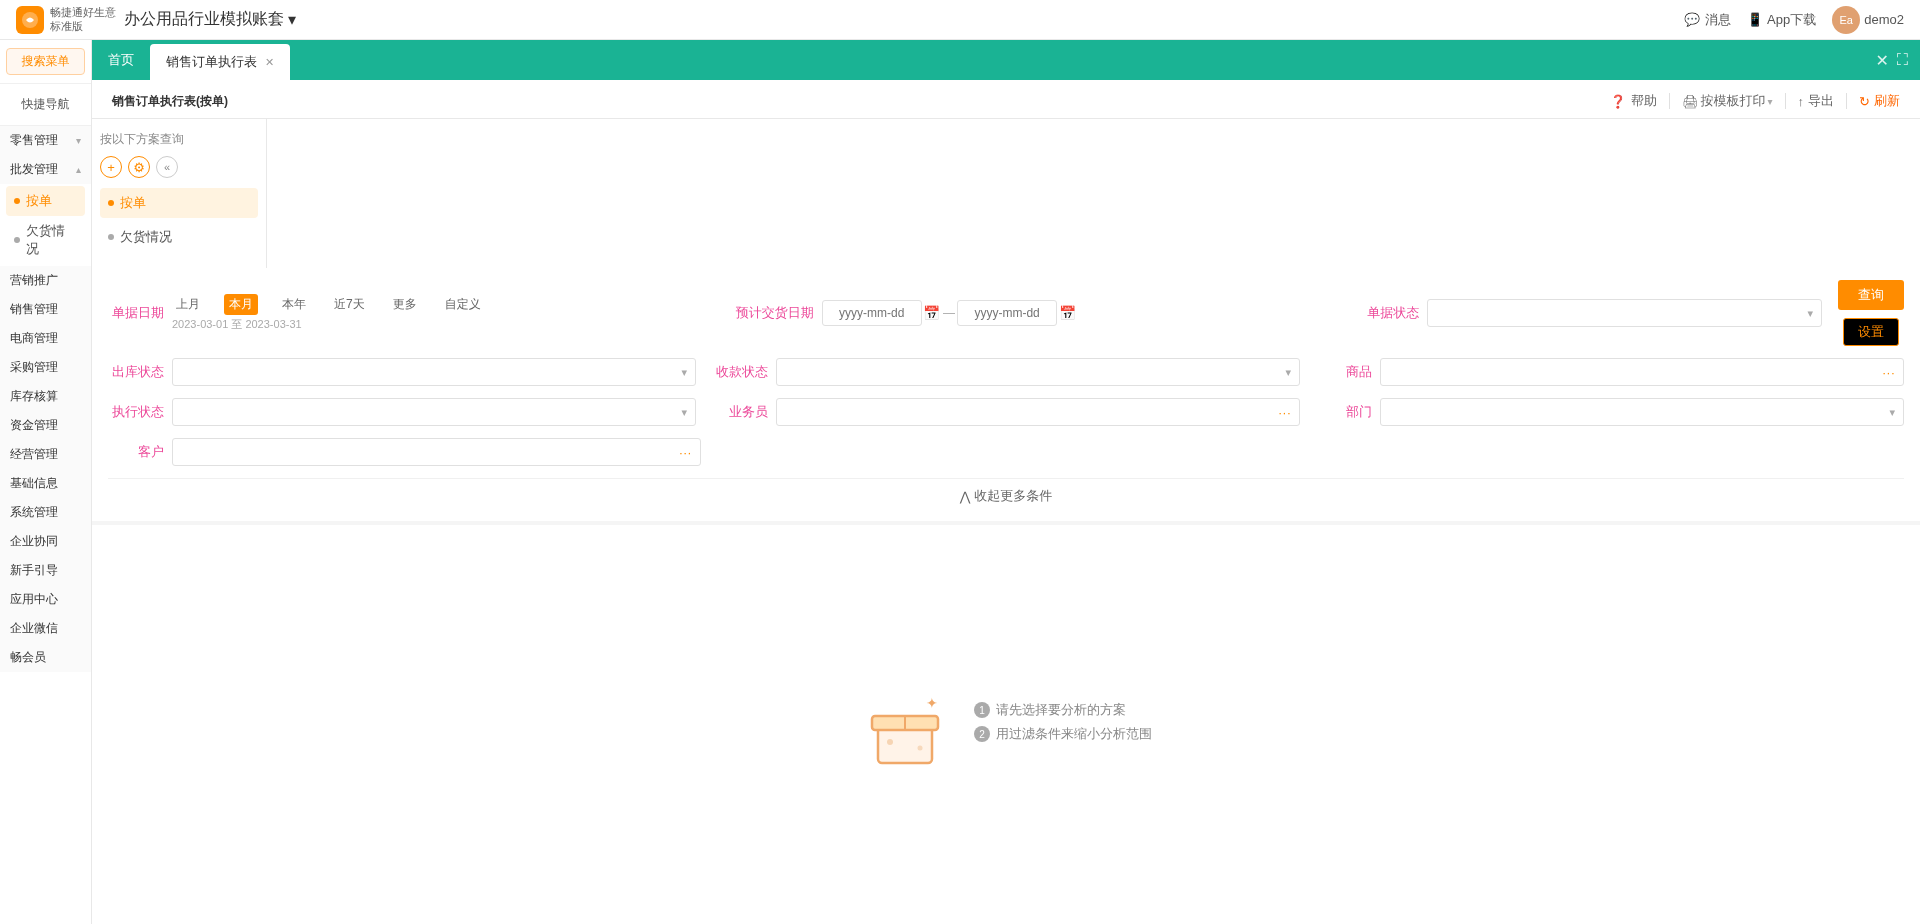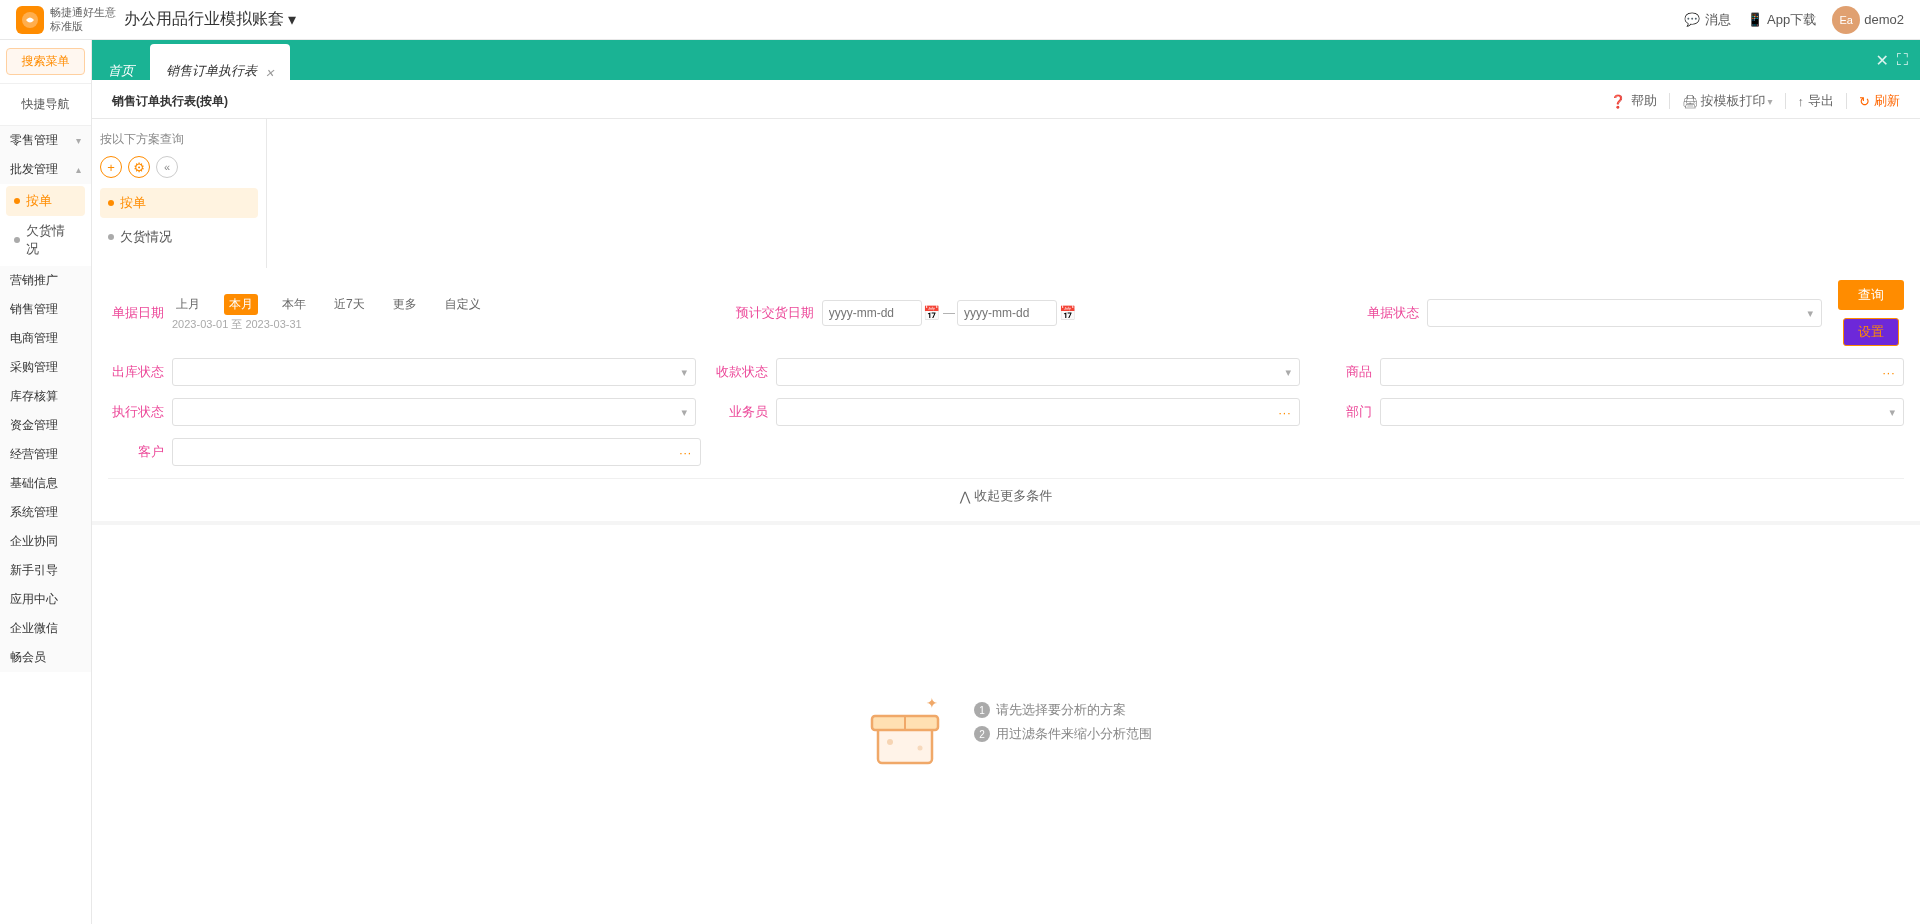--- a/index.html
+++ b/index.html
@@ -159,27 +159,26 @@
       height: 40px;
       background: #1ab394;
       display: flex;
       align-items: center;
       padding: 0 0;
       flex-shrink: 0;
     }
     .tab-item {
       height: 40px;
       display: flex;
-      align-items: flex-end;
-      padding: 0 16px;
+      align-items: center;
+      padding: 16px 16px;
       font-size: 13px;
       cursor: pointer;
       color: rgba(255,255,255,0.85);
       gap: 6px;
-      font-style: italic;
     }
     .tab-item.home { color: white; }
     .tab-item.active {
       background: #fff;
       color: #333;
       border-radius: 4px 4px 0 0;
       margin-top: 4px;
       height: 36px;
     }
     .tab-close {
@@ -410,20 +409,21 @@
     }
     .date-input {
       height: 26px;
       border: 1px solid #e0e0e0;
       border-radius: 3px;
       padding: 0 6px;
       font-size: 12px;
       color: #aaa;
       width: 100px;
       background: #fff;
+      text-align: center;
     }
     .date-sep { color: #aaa; font-size: 12px; }
     .date-icon { color: #ff8c00; font-size: 14px; cursor: pointer; }
 
     
     .date-sub {
       font-size: 11px;
       color: #aaa;
       margin-top: 2px;
     }
@@ -452,21 +452,21 @@
       background: #ff8c00;
       color: white;
       border: none;
       border-radius: 3px;
       padding: 6px 20px;
       font-size: 13px;
       cursor: pointer;
       white-space: nowrap;
     }
     .settings-btn {
-      background: #6d28d9;
+      background: #000000;
       color: #ff8c00;
       border: 1px solid #ff8c00;
       border-radius: 3px;
       padding: 4px 14px;
       font-size: 13px;
       cursor: pointer;
       white-space: nowrap;
       margin-top: 4px;
     }
 

